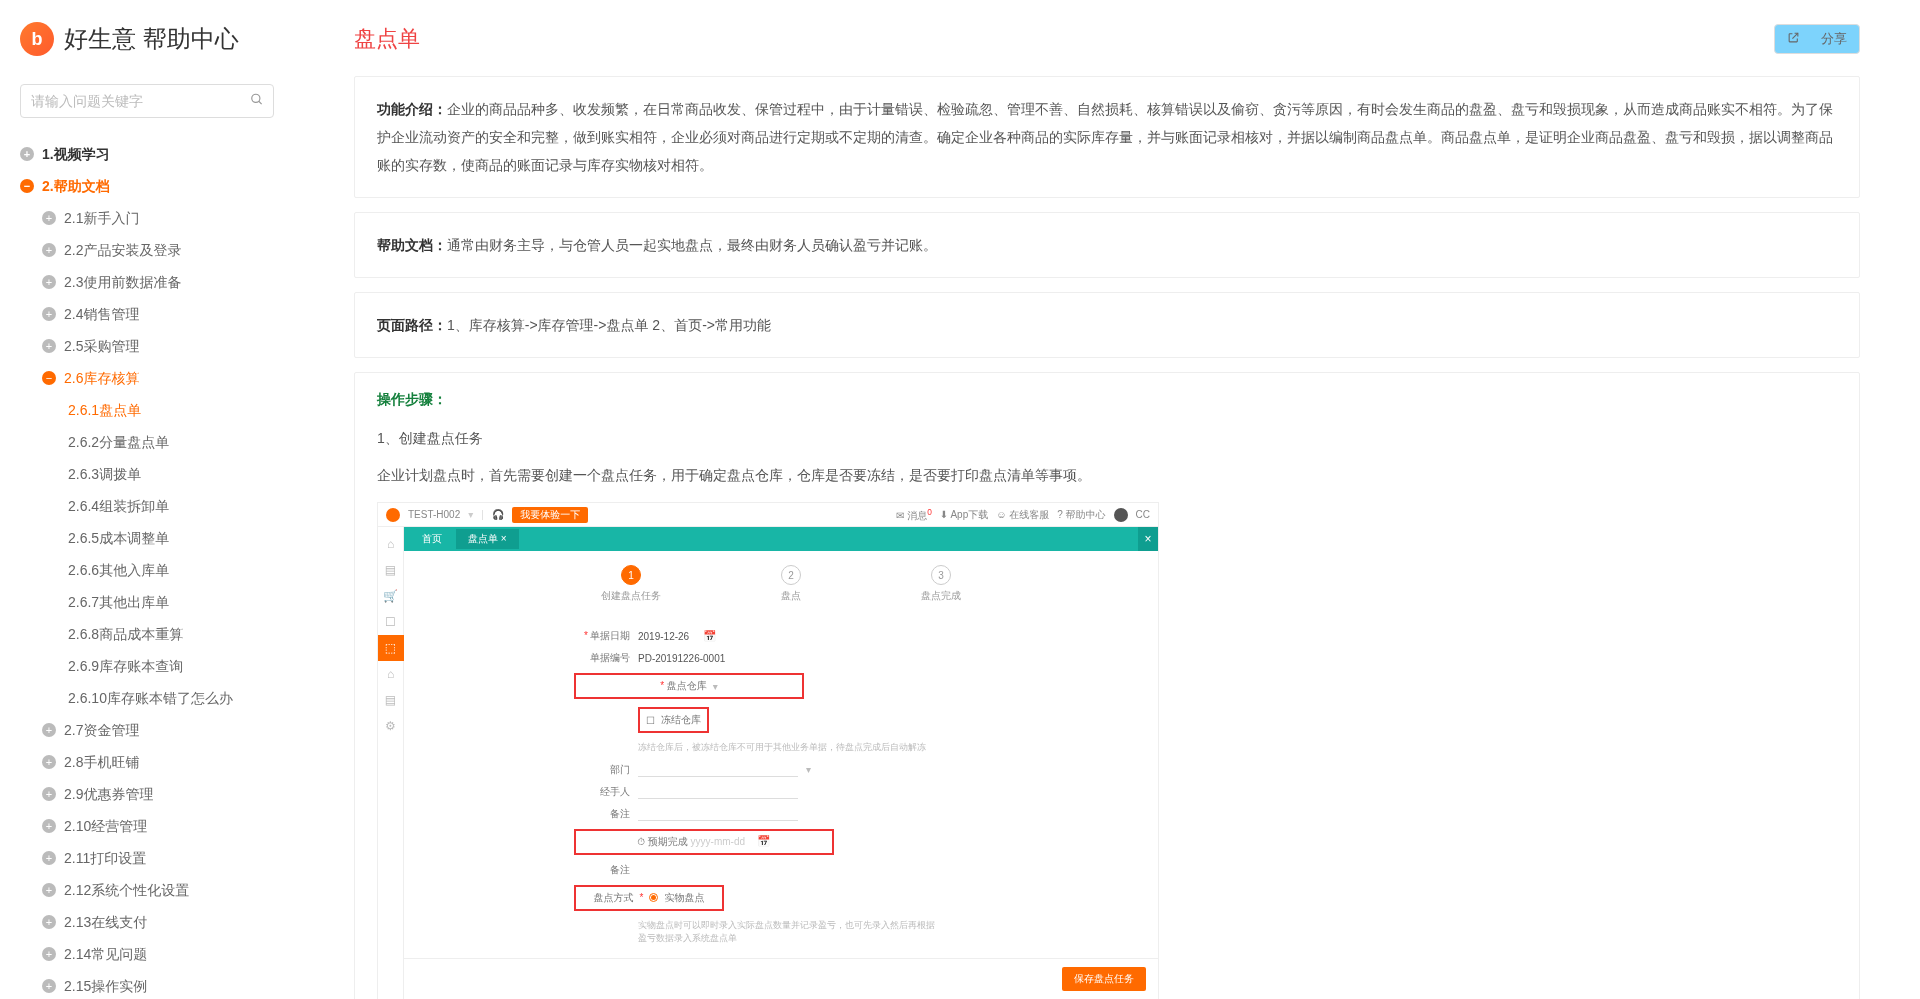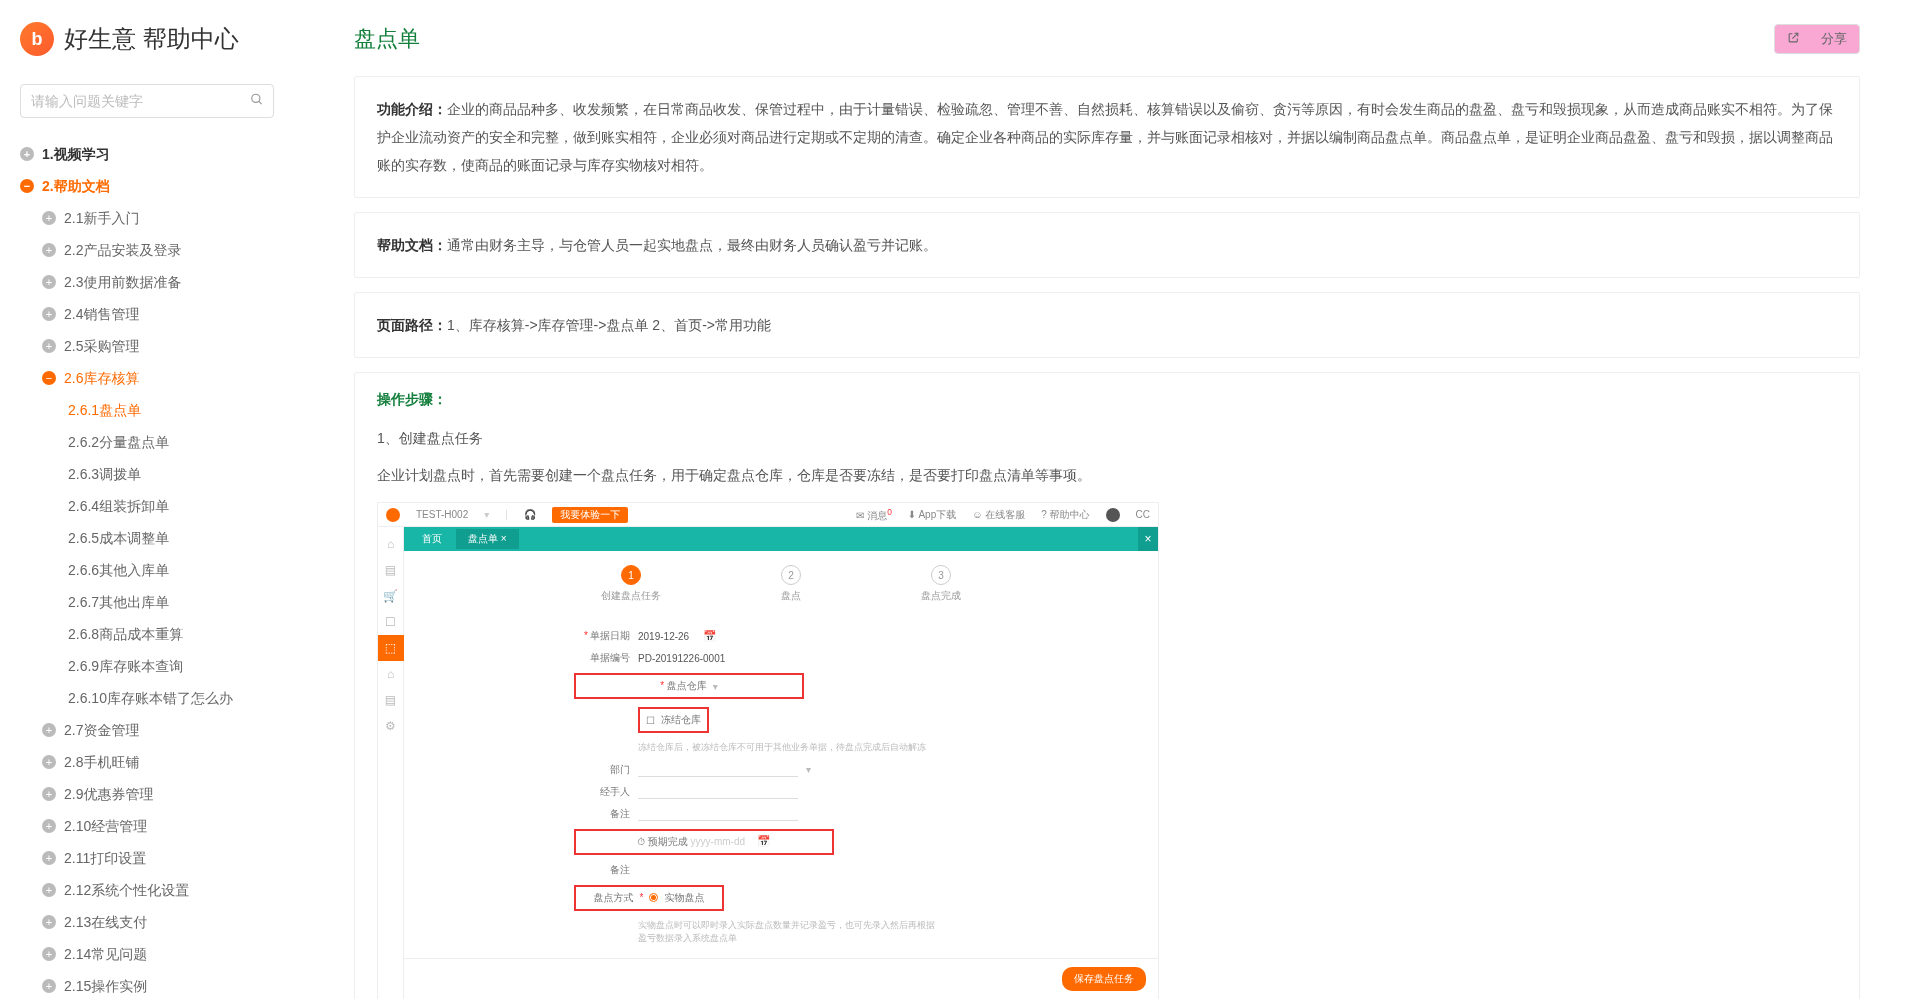--- a/index.html
+++ b/index.html
@@ -19,29 +19,29 @@
 .nav-item.top{font-weight:700;color:#333;}
 .nav-item.active{color:#ff6a00;}
 .nav-item.active-top{color:#ff6a00;font-weight:700;}
 .nav-toggle{width:14px;height:14px;border-radius:50%;display:inline-flex;align-items:center;justify-content:center;font-size:11px;line-height:1;}
 .toggle-plus{background:#bbb;color:#fff;}
 .toggle-minus{background:#ff6a00;color:#fff;}
 .indent-1{padding-left:22px;}
 .indent-2{padding-left:48px;}
 .content{flex:1;padding:24px 60px 40px 60px;overflow:visible;}
 .title-row{display:flex;align-items:center;justify-content:space-between;margin-bottom:22px;}
-.page-title{font-size:22px;font-weight:500;color:#15803d;}
-.share-btn{border:1px solid #ddd;background:#f9a8d4;border-radius:4px;padding:5px 12px;font-size:13px;color:#666;cursor:pointer;display:inline-flex;align-items:center;gap:21px;}
+.page-title{font-size:22px;font-weight:500;color:#ef4444;}
+.share-btn{border:1px solid #ddd;background:#7dd3fc;border-radius:4px;padding:5px 12px;font-size:13px;color:#666;cursor:pointer;display:inline-flex;align-items:center;gap:21px;}
 .card{border:1px solid #eee;border-radius:2px;padding:18px 22px;margin-bottom:14px;line-height:2;font-size:14px;color:#555;}
 .card .label{font-weight:700;color:#333;}
 .steps-card{border:1px solid #eee;border-radius:2px;padding:18px 22px;}
 .steps-card h3{font-size:14px;font-weight:700;margin-bottom:16px;color:#15803d;}
 .steps-card p{margin:10px 0;line-height:1.9;color:#555;}
 .shot{margin:14px 0;border:1px solid #eee;width:782px;max-width:100%;}
-.shot-header{height:24px;background:#fff;display:flex;align-items:center;padding:0 8px;gap:16px;font-size:10px;color:#888;border-bottom:1px solid #eee;}
+.shot-header{height:24px;background:#fff;display:flex;align-items:center;padding:0 8px;gap:8px;font-size:10px;color:#888;border-bottom:1px solid #eee;}
 .shot-header .mini-logo{width:14px;height:14px;border-radius:50%;background:#ff6a00;}
 .shot-header .spacer{flex:1;}
 .shot-header .hlink{color:#888;}
 .shot-header .orange-pill{background:#ff6a00;color:#fff;padding:1px 8px;border-radius:2px;font-size:10px;}
 .shot-header .avatar{width:14px;height:14px;border-radius:50%;background:#555;}
 .shot-body{display:flex;background:#fafafa;}
 .shot-side{width:26px;background:#fff;border-right:1px solid #eee;display:flex;flex-direction:column;align-items:center;padding-top:4px;}
 .shot-side .srow{width:26px;height:26px;display:flex;align-items:center;justify-content:center;color:#bbb;font-size:12px;}
 .shot-side .srow.on{background:#ff6a00;color:#fff;}
 .shot-main{flex:1;}
@@ -60,21 +60,21 @@
 .fval{color:#555;}
 .cal-icon{color:#ff7a2d;font-size:11px;margin-left:6px;}
 .redbox{border:2px solid #e33;padding:4px 6px;display:inline-flex;align-items:center;gap:6px;min-width:230px;justify-content:center;}
 .redbox.sm{min-width:70px;justify-content:center;}
 .redbox.full{min-width:260px;}
 .tiny-note{color:#bbb;font-size:9px;margin-left:64px;line-height:1.5;max-width:300px;}
 .line-input{border:none;border-bottom:1px solid #ddd;min-width:160px;height:14px;}
 .radio-dot{width:9px;height:9px;border-radius:50%;border:1px solid #ff6a00;display:inline-block;position:relative;}
 .radio-dot::after{content:"";position:absolute;inset:1px;border-radius:50%;background:#ff6a00;}
 .save-bar{display:flex;justify-content:flex-end;padding:8px 12px;border-top:1px solid #eee;background:#fff;}
-.save-btn{background:#ff6a00;color:#fff;font-size:10px;padding:5px 12px;border-radius:10px;}
+.save-btn{background:#ff6a00;color:#fff;font-size:10px;padding:5px 12px;border-radius:2px;}
 </style>
 </head>
 <body>
 
 <div class="page">
 
   <aside class="sidebar">
     <div class="logo-row">
       <div class="logo-badge">b</div>
       <div class="logo-text">好生意 帮助中心</div>

